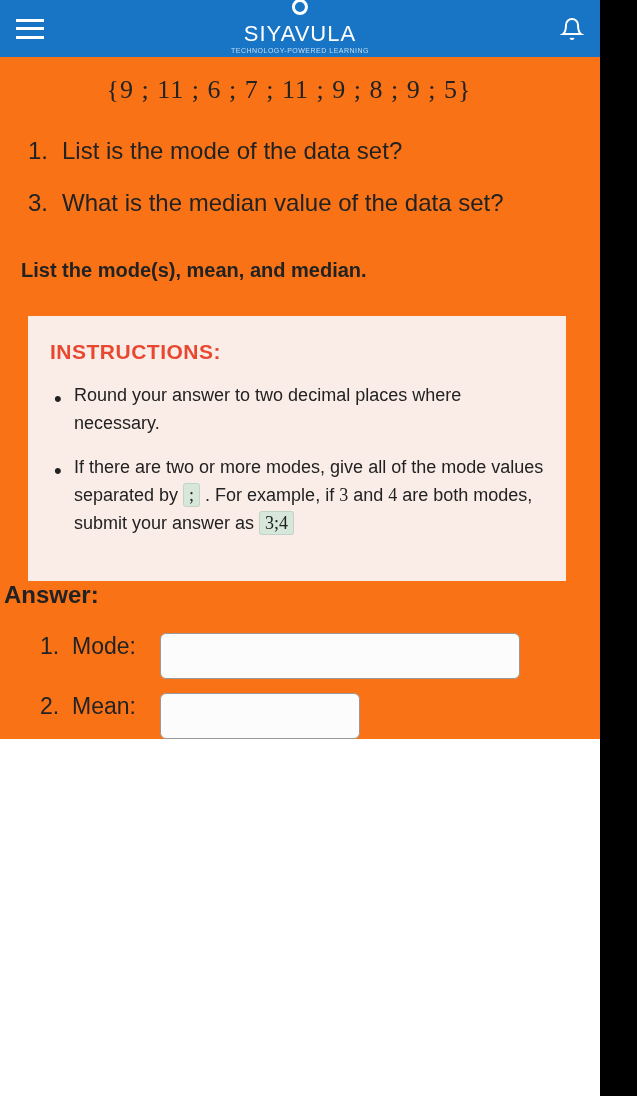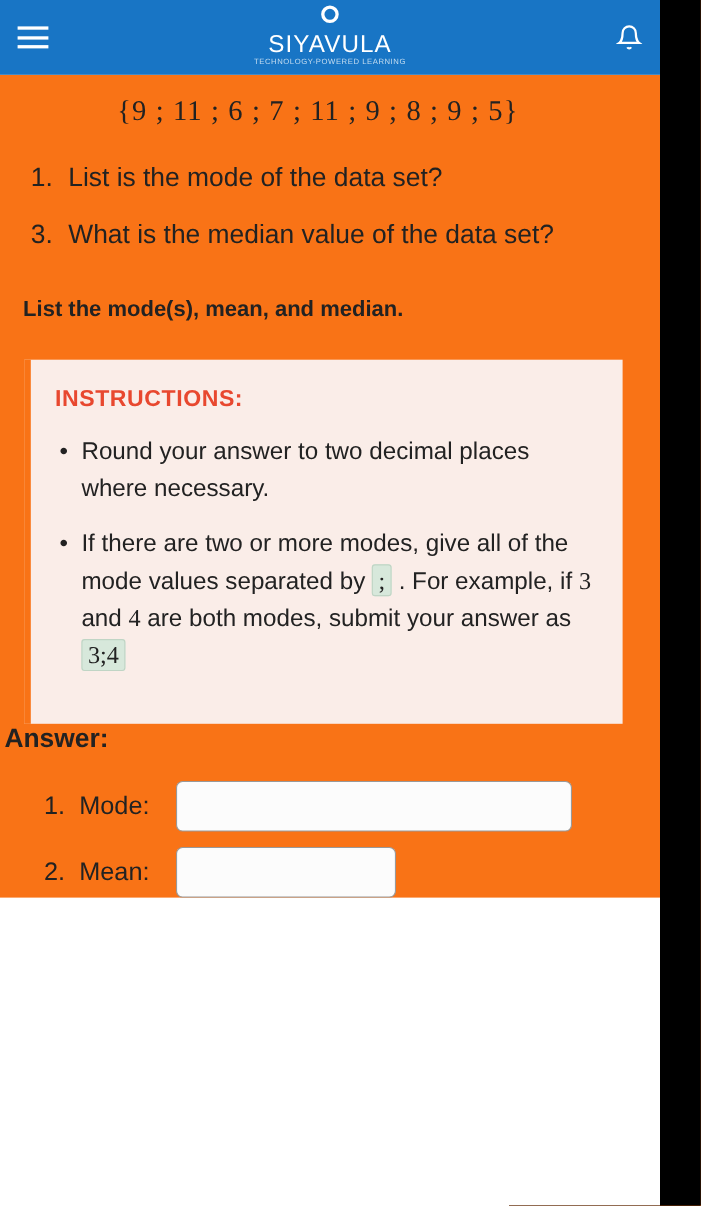--- a/index.html
+++ b/index.html
@@ -25,21 +25,21 @@
     }
     .right-bezel {
       position: absolute;
       right: 0;
       top: 0;
       width: 37px;
       height: 1096px;
       background: #000;
     }
     .header {
-      height: 68px;
+      height: 57px;
       background: #1875c5;
       display: flex;
       align-items: center;
       justify-content: space-between;
       padding: 0 16px;
       position: relative;
       gap: 28px;
     }
     .hamburger {
       width: 28px;
@@ -124,21 +124,21 @@
       padding: 24px 22px 28px 22px;
     }
     .instructions-title {
       color: #e8482f;
       font-weight: bold;
       font-size: 21px;
       margin-bottom: 18px;
       letter-spacing: 0.5px;
     }
     .instruction-item {
-      font-size: 22px;
+      font-size: 18px;
       color: #222;
       line-height: 1.55;
       margin-bottom: 16px;
       padding-left: 24px;
       position: relative;
     }
     .instruction-item::before {
       content: "•";
       position: absolute;
       left: 4px;
@@ -159,21 +159,21 @@
       padding-left: 4px;
     }
     .answer-title {
       font-size: 24px;
       font-weight: bold;
       color: #222;
       margin-bottom: 24px;
     }
     .answer-row {
       display: flex;
-      align-items: center;
+      align-items: flex-start;
       margin-bottom: 14px;
       padding-left: 36px;
     }
     .answer-label {
       font-size: 23px;
       color: #222;
       min-width: 120px;
     }
     .answer-input {
       border: 1.5px solid #999;

